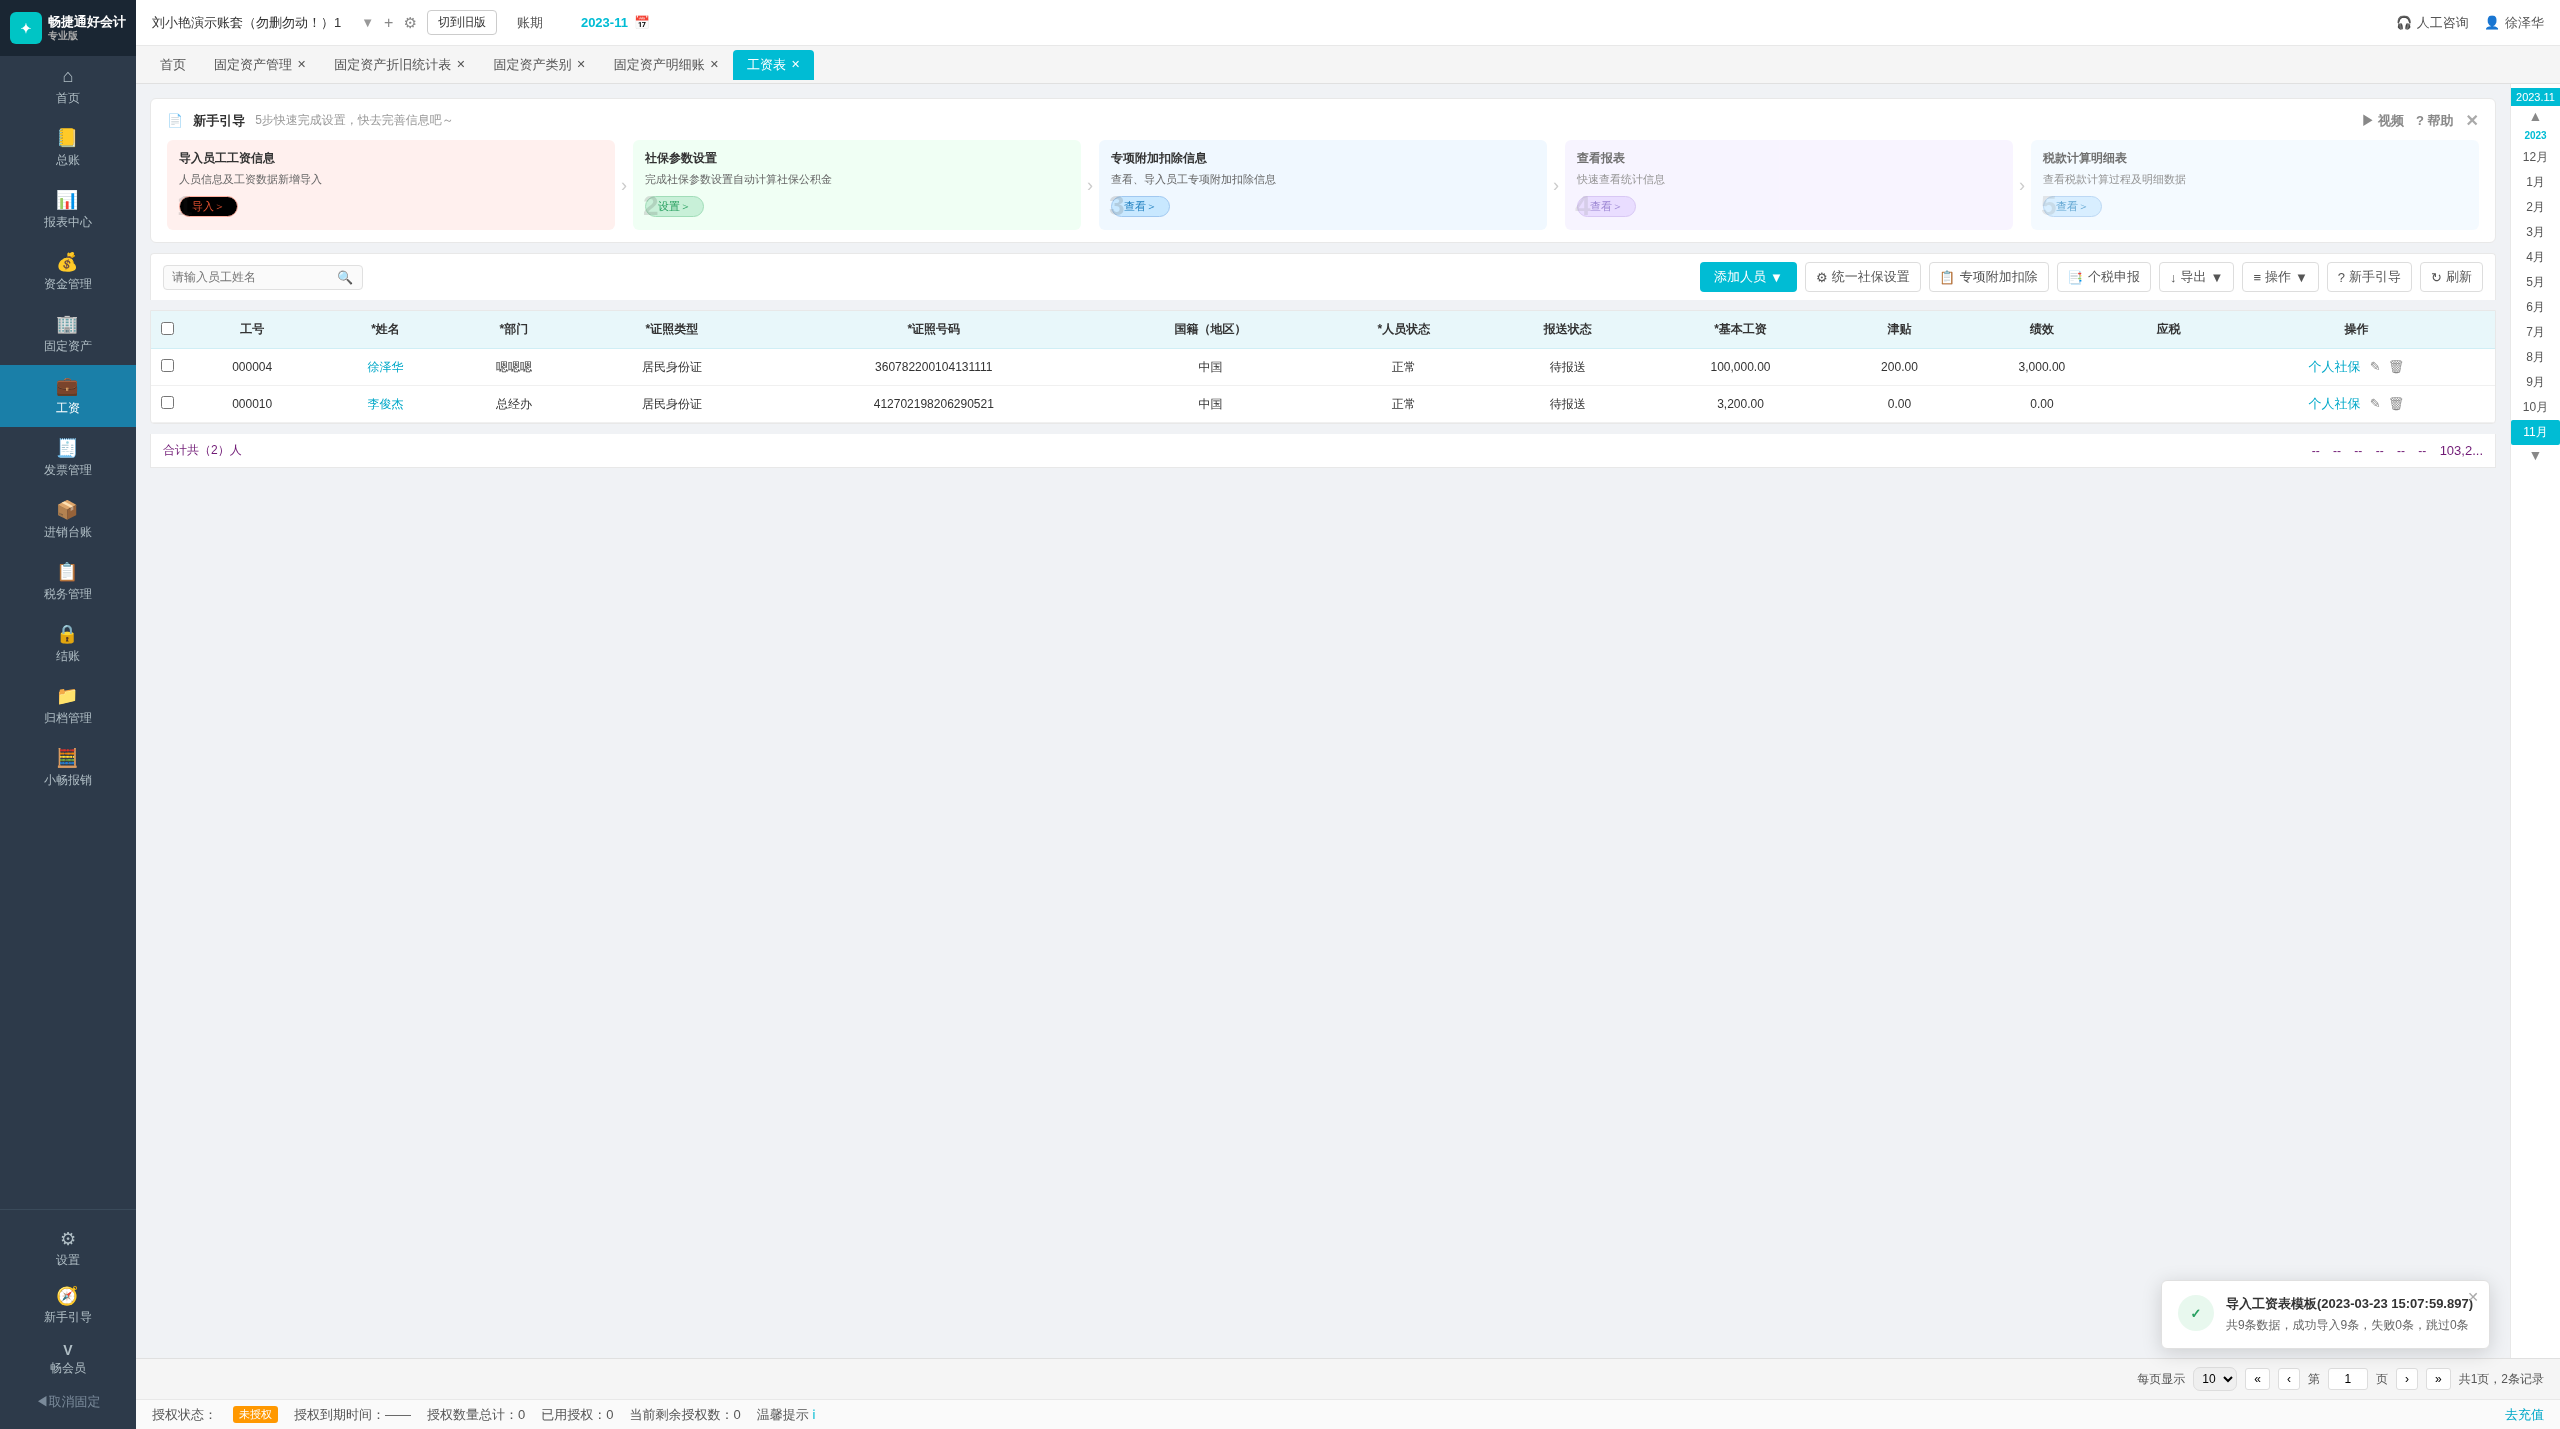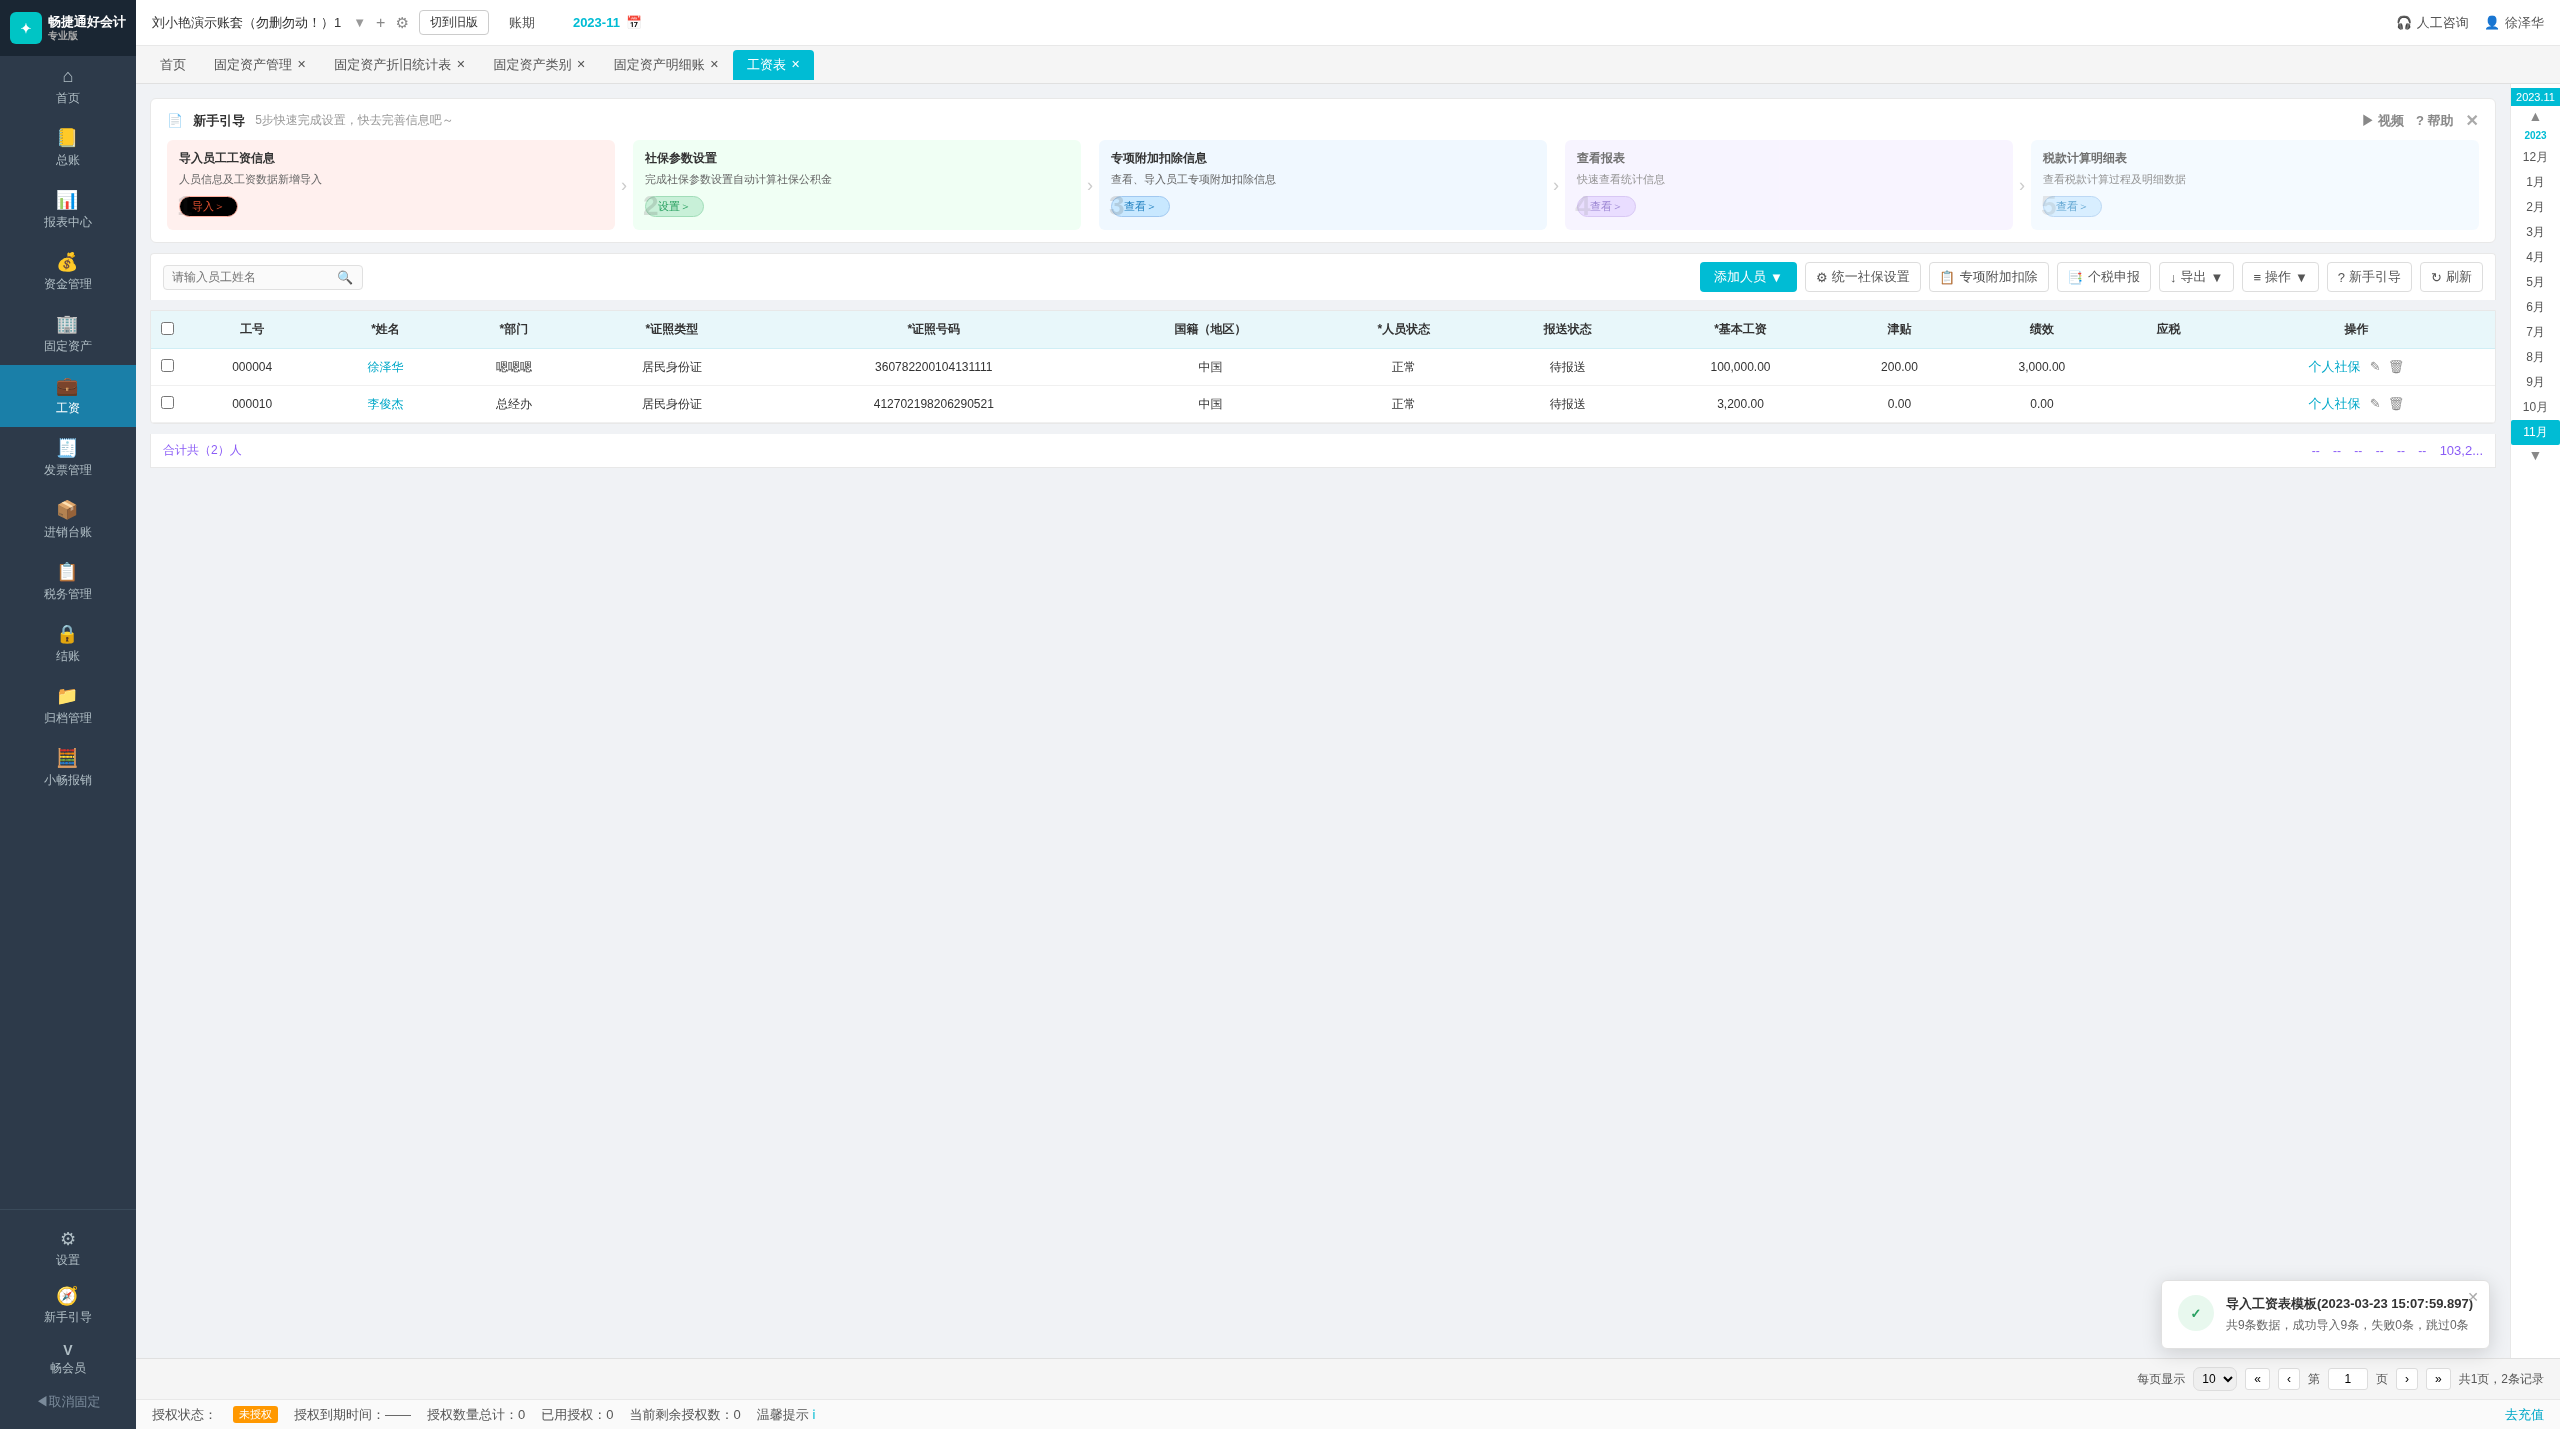--- a/index.html
+++ b/index.html
@@ -70,21 +70,21 @@
       background: #fff;
       height: 46px;
       display: flex;
       align-items: center;
       padding: 0 16px;
       border-bottom: 1px solid #e8e8e8;
       gap: 10px;
       flex-shrink: 0;
     }
     .topbar-account {
-      display: flex; align-items: center; gap: 12px; color: #333; font-size: 13px;
+      display: flex; align-items: center; gap: 20px; color: #333; font-size: 13px;
     }
     .topbar-account .arrow { color: #999; }
     .topbar-icons { display: flex; gap: 10px; align-items: center; }
     .topbar-btn {
       border: 1px solid #ccc; border-radius: 4px; padding: 3px 10px;
       font-size: 12px; cursor: pointer; background: #fff; color: #333;
     }
     .topbar-period { display: flex; align-items: center; gap: 6px; color: #555; margin-left: 10px; }
     .topbar-right { margin-left: auto; display: flex; align-items: center; gap: 16px; color: #555; }
     .topbar-right .user { display: flex; align-items: center; gap: 4px; }
@@ -242,21 +242,21 @@
     
     .table-footer {
       background: #fff;
       border: 1px solid #e8e8e8;
       border-top: none;
       padding: 8px 12px;
       display: flex;
       align-items: center;
       justify-content: space-between;
     }
-    .footer-summary { font-size: 12px; color: #8b5cf6; }
+    .footer-summary { font-size: 12px; color: #701a75; }
 
     
     .pagination {
       background: #f5f5f5;
       border-top: 1px solid #e0e0e0;
       padding: 8px 16px;
       display: flex;
       align-items: center;
       justify-content: flex-end;
       gap: 8px;

